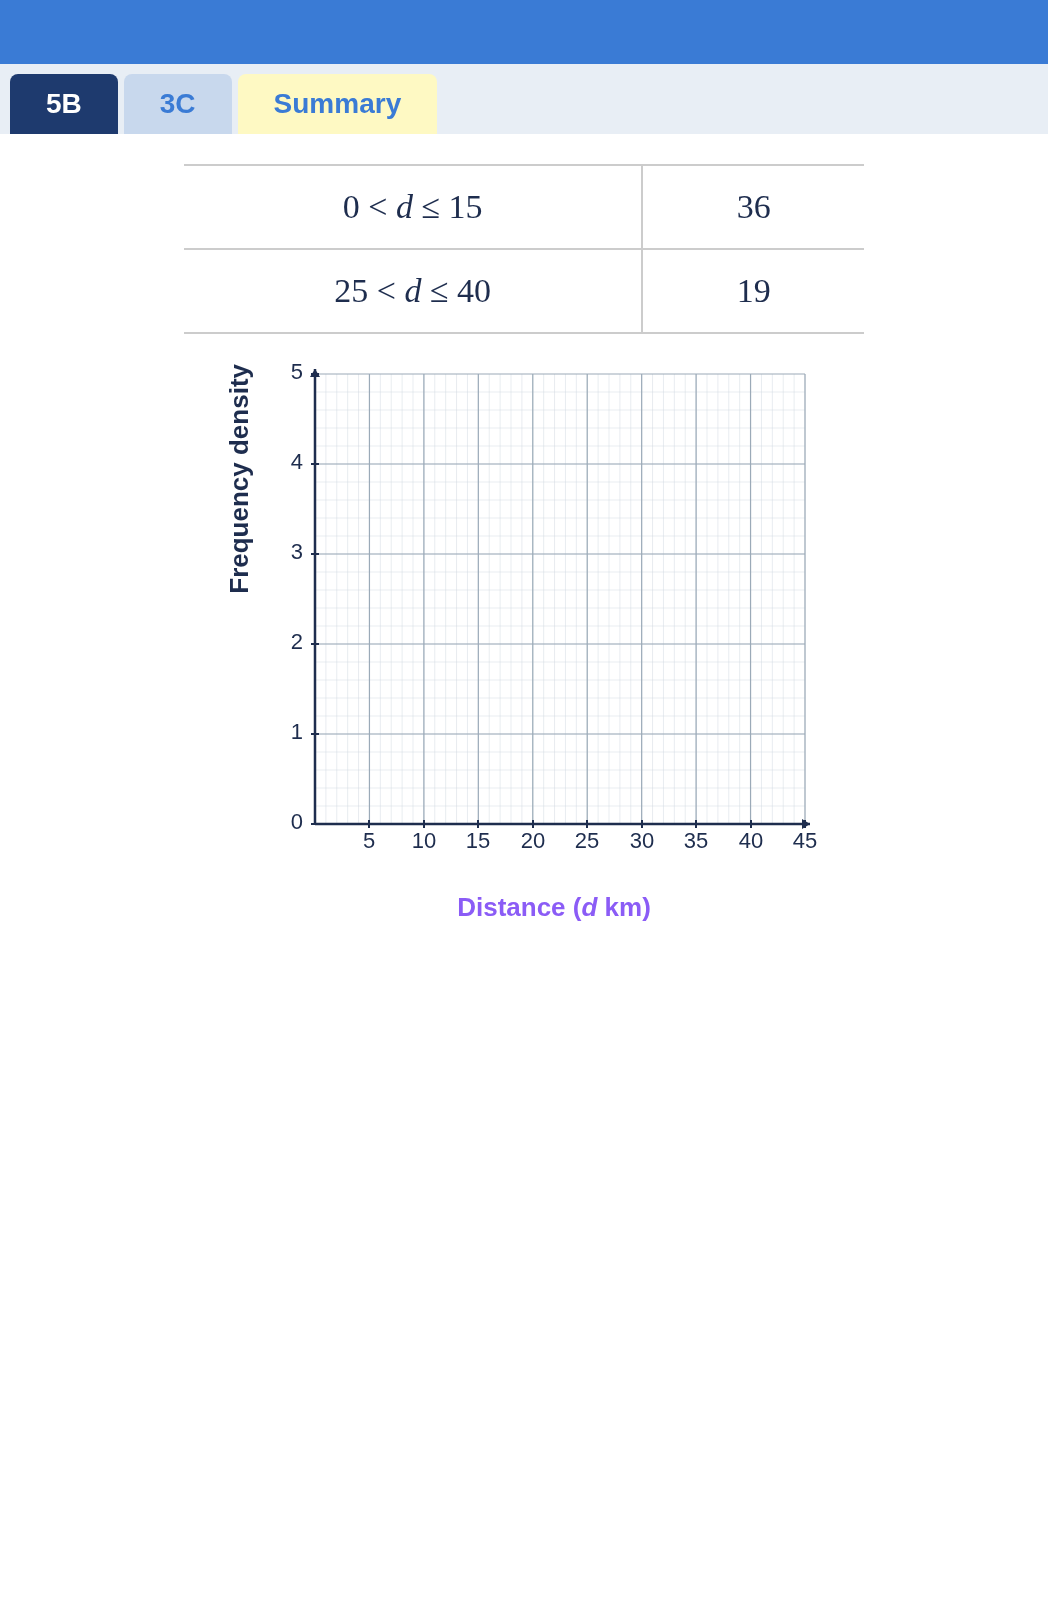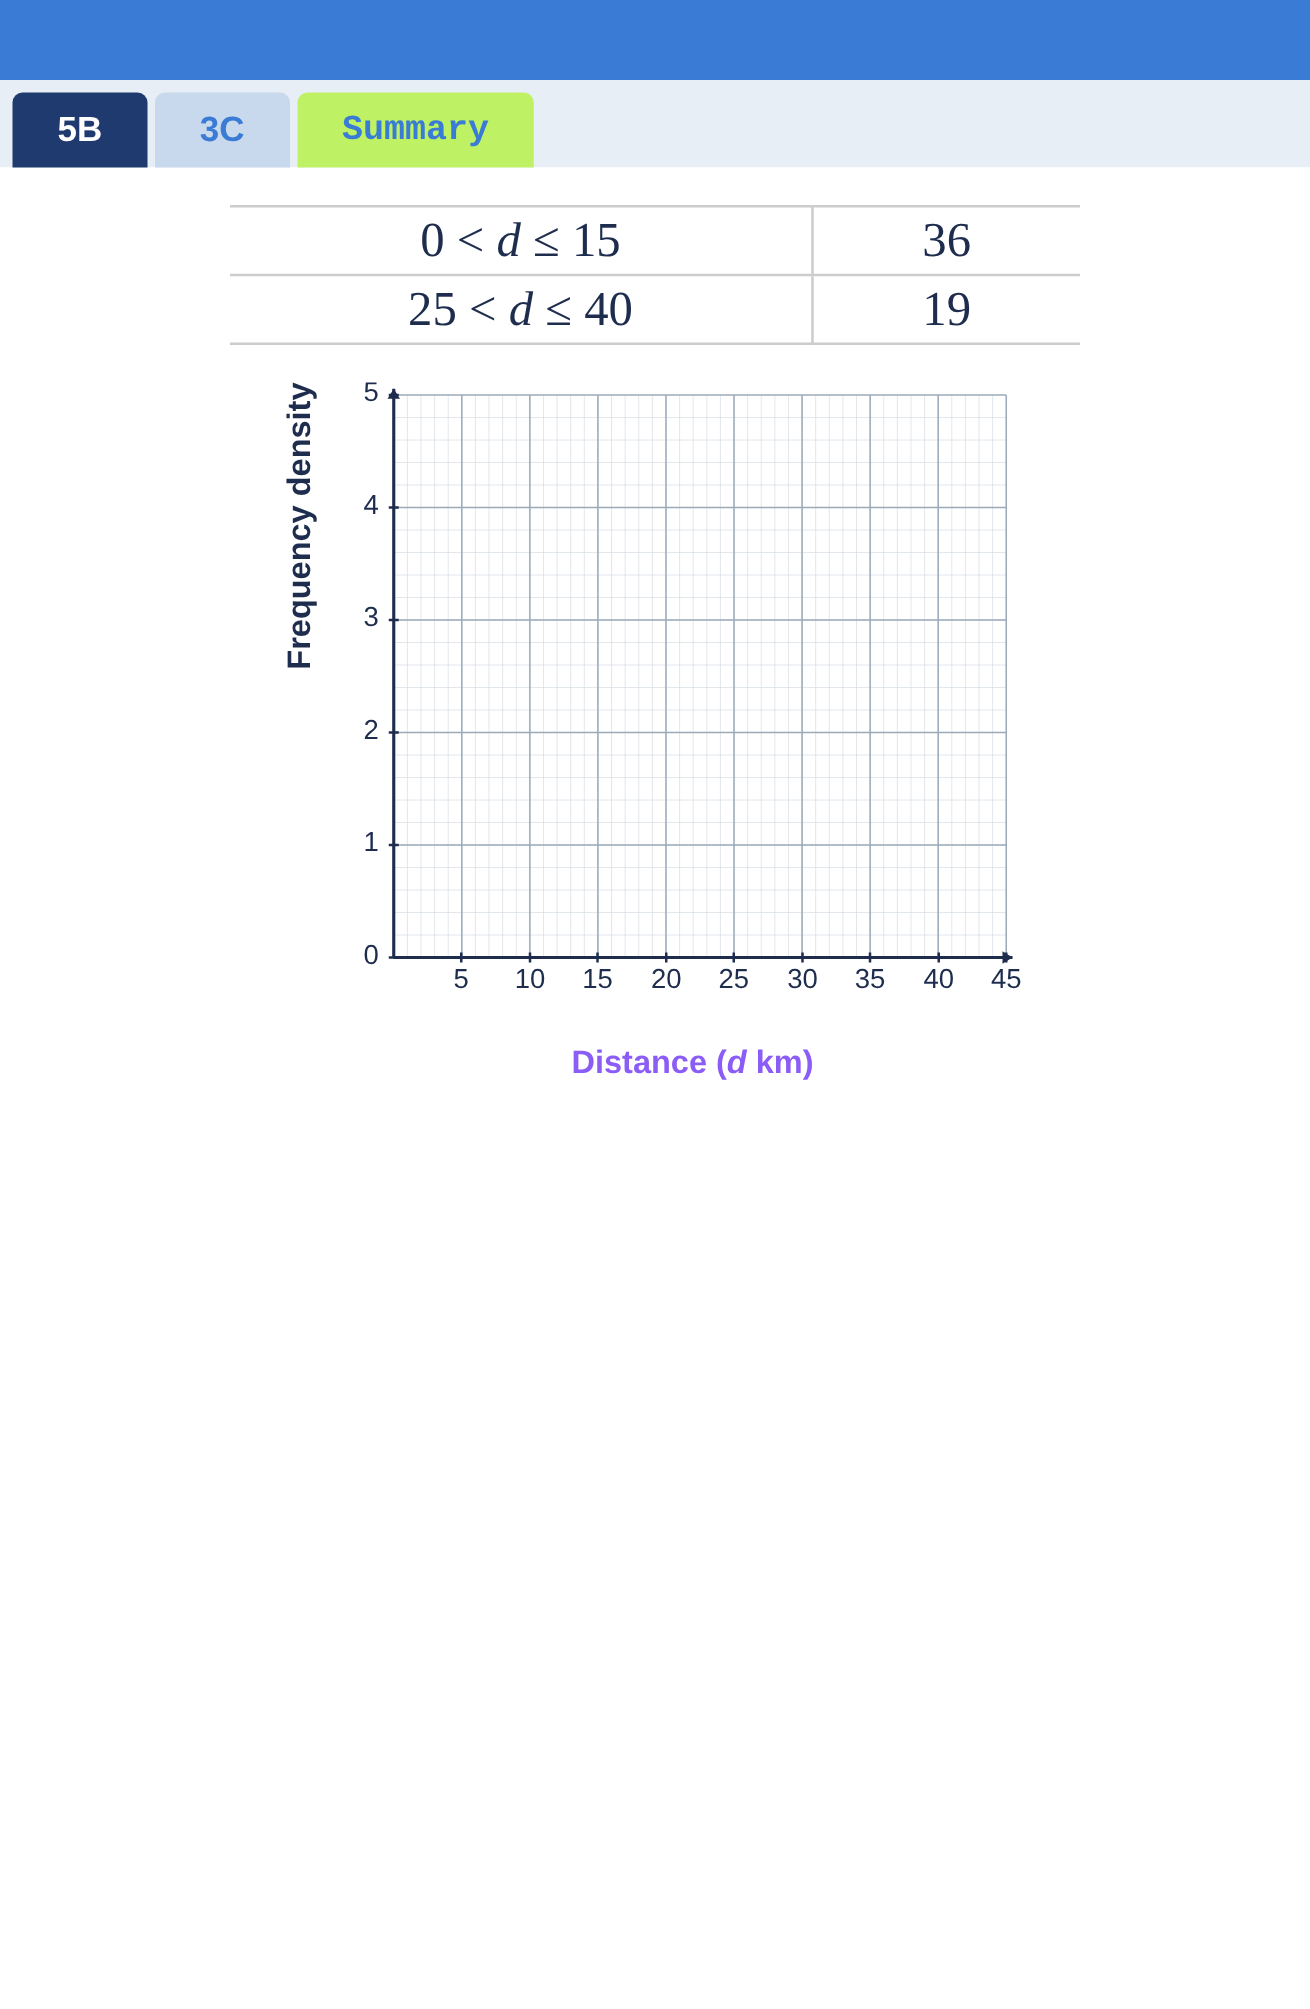--- a/index.html
+++ b/index.html
@@ -80,41 +80,40 @@
       background: #1e3a6e;
       color: white;
     }
 
     .tab-3c {
       background: #c8d8ed;
       color: #3a7bd5;
     }
 
     .tab-summary {
-      background: #bef264;
+      background: #fef9c3;
       color: #3a7bd5;
-      font-family: Liberation Mono, monospace;
     }
 
     
     .main-content {
       padding: 30px 40px;
       background: #ffffff;
     }
 
     
     .data-table {
       width: 680px;
       margin: 0 auto 30px auto;
       border-collapse: collapse;
     }
 
     .data-table td {
-      padding: 4px 40px;
-      font-size: 39px;
+      padding: 22px 40px;
+      font-size: 34px;
       text-align: center;
       color: #1e2d4e;
       border-top: 2px solid #cccccc;
       border-bottom: 2px solid #cccccc;
     }
 
     .data-table td:first-child {
       border-right: 2px solid #cccccc;
     }
 

